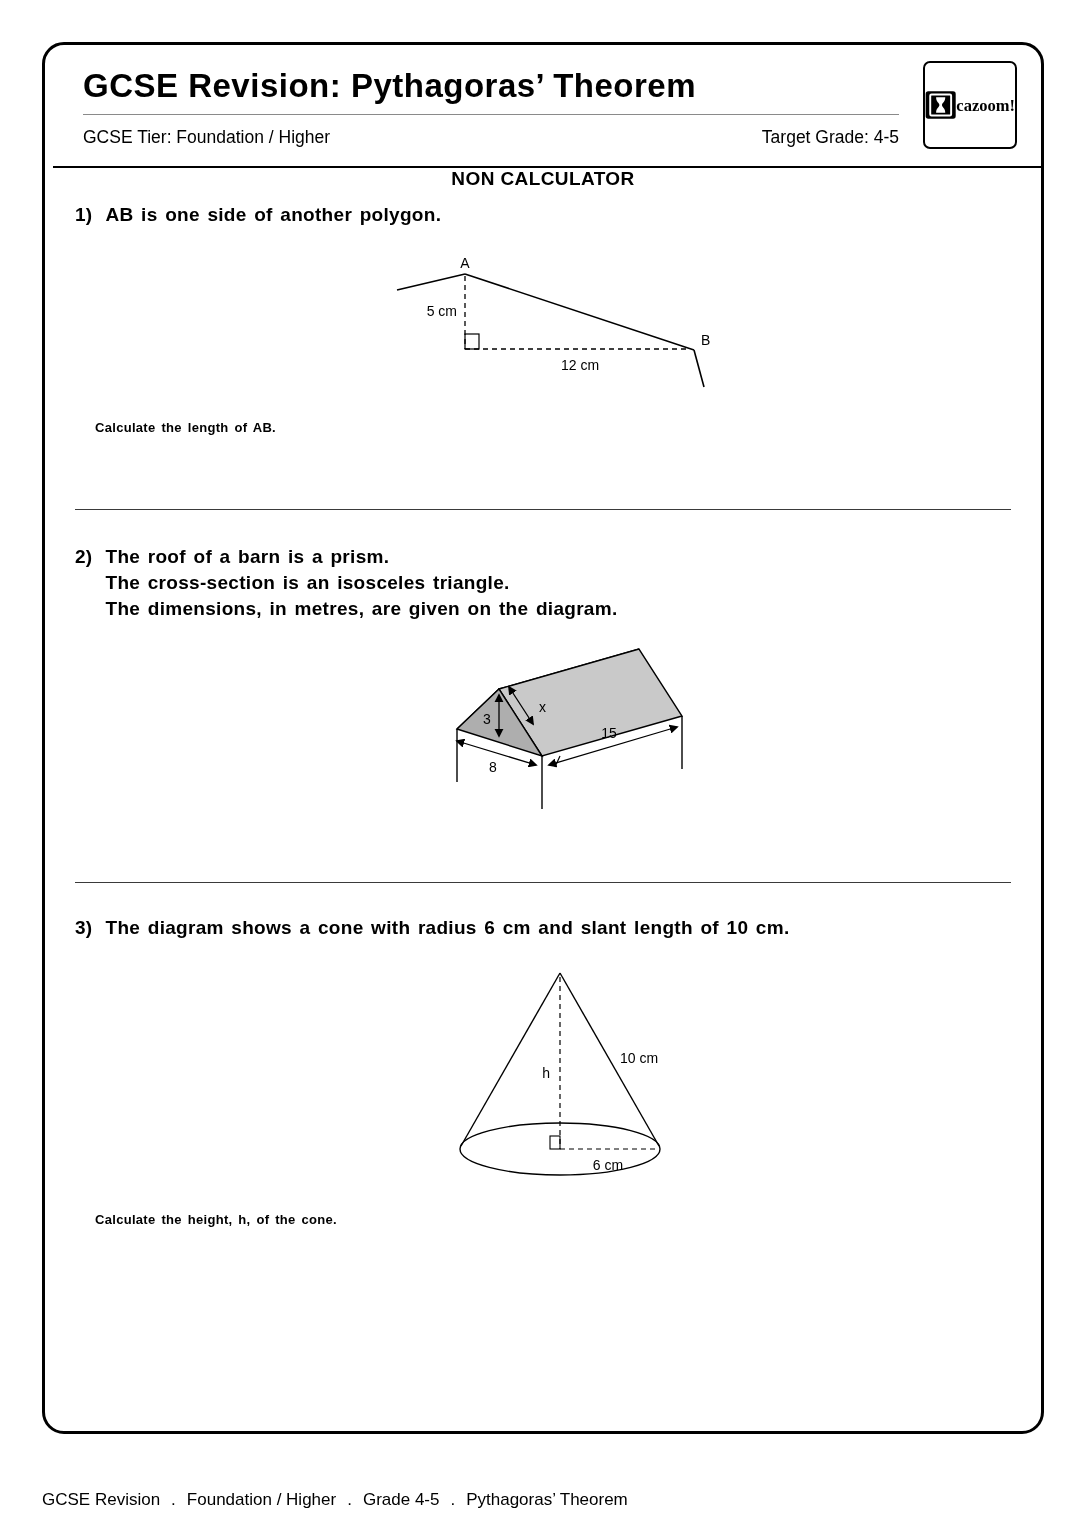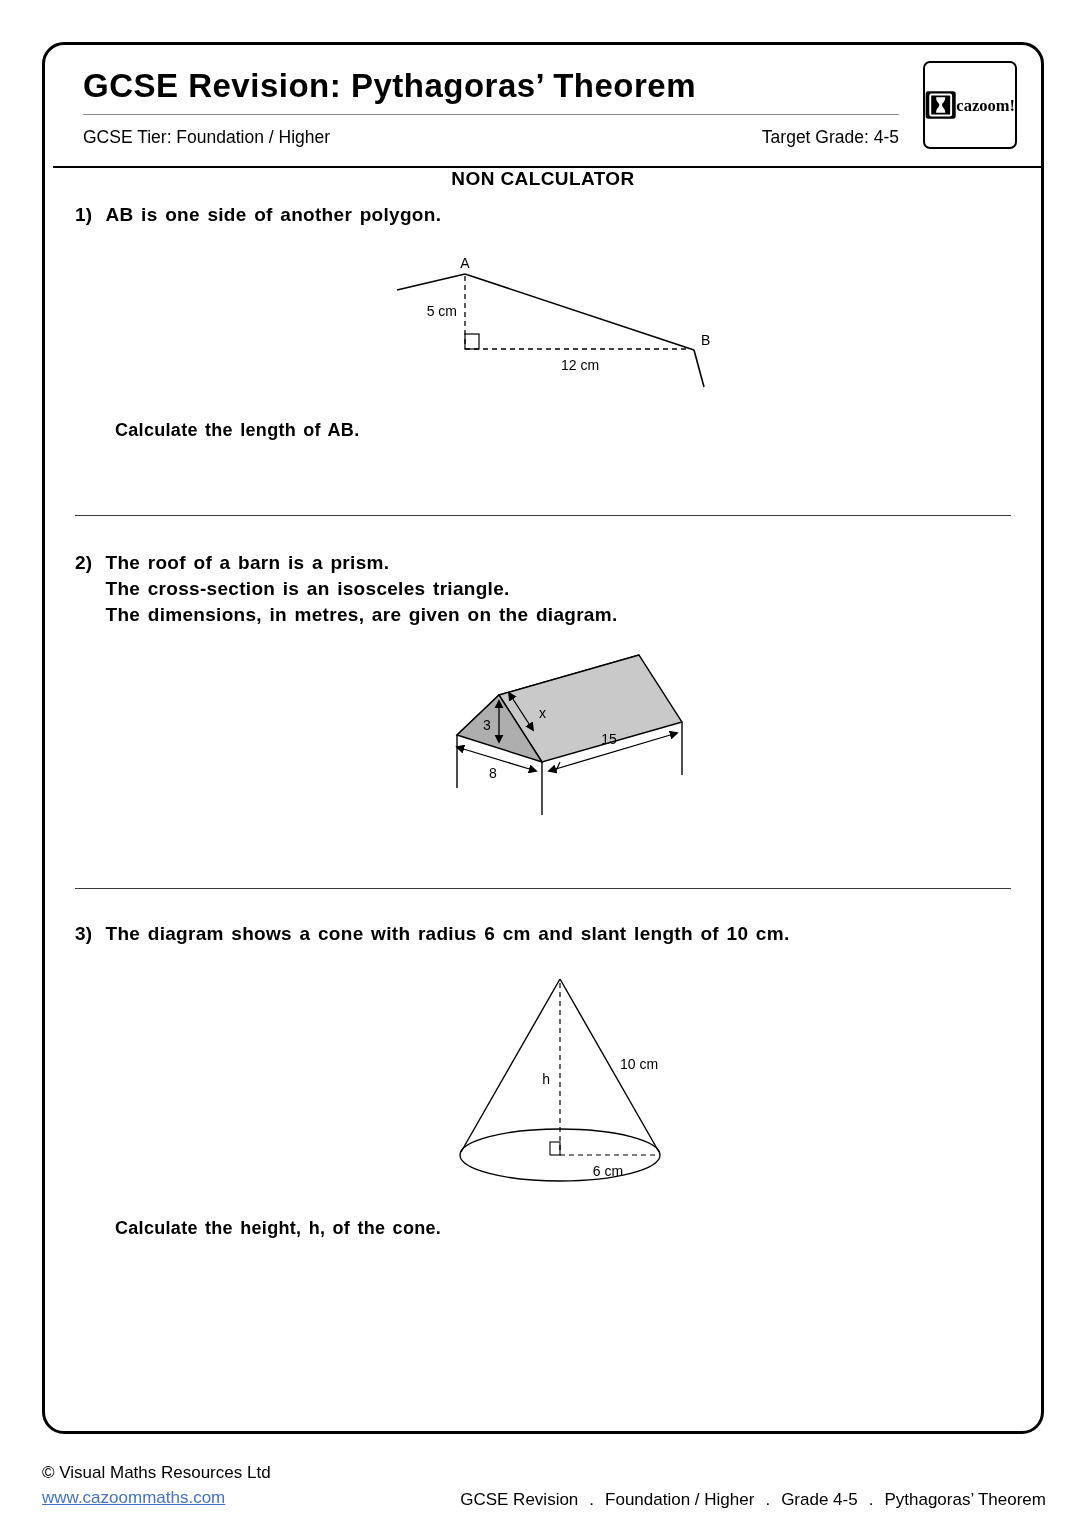--- a/index.html
+++ b/index.html
@@ -43,22 +43,22 @@
     letter-spacing:0.4px; 
   }
   .question {
     display:flex; gap:13px; font-weight:bold; font-size:19px;
     letter-spacing:0.3px; word-spacing:2px; line-height:26px;
   }
   .q1 { margin-top:12px; }
   .q2 { margin-top:34px; }
   .q3 { margin-top:32px; }
   .instruction {
-    font-weight:bold; font-size:18px; letter-spacing:0.3px; word-spacing:2px;
-    margin-left:40px;
+    font-weight:bold; font-size:13px; letter-spacing:0.3px; word-spacing:2px;
+    margin-left:20px;
   }
   .divider { border:none; border-top:1.5px solid #3a3a3a; }
   .divider-1 { margin-top:74px; }
   .divider-2 { margin-top:68px; }
   .diagram { display:block; }
   .diagram-1 { margin:26px 0 0 270px; }
   .diagram-2 { margin:12px 0 0 352px; }
   .diagram-3 { margin:22px 0 0 335px; }
   .instr-1 { margin-top:16px; }
   .instr-2 { margin-top:4px; }
@@ -190,20 +190,16 @@
       <text x="210" y="100" text-anchor="start">10 cm</text>
       <text x="198" y="207" text-anchor="middle">6 cm</text>
     </svg>
 
     <div class="instruction instr-3">Calculate the height, h, of the cone.</div>
 
   </div>
 </div>
 
 <div class="footer">
-  <div class="footer-left">
-    <div>© Visual Maths Resources Ltd</div>
-    <div class="site-link">www.cazoommaths.com</div>
-  </div>
   <div class="breadcrumb">
     <span>GCSE Revision</span><span class="sep">.</span><span>Foundation / Higher</span><span class="sep">.</span><span>Grade 4-5</span><span class="sep">.</span><span>Pythagoras’ Theorem</span>
   </div>
 </div>
 
 </body></html>

